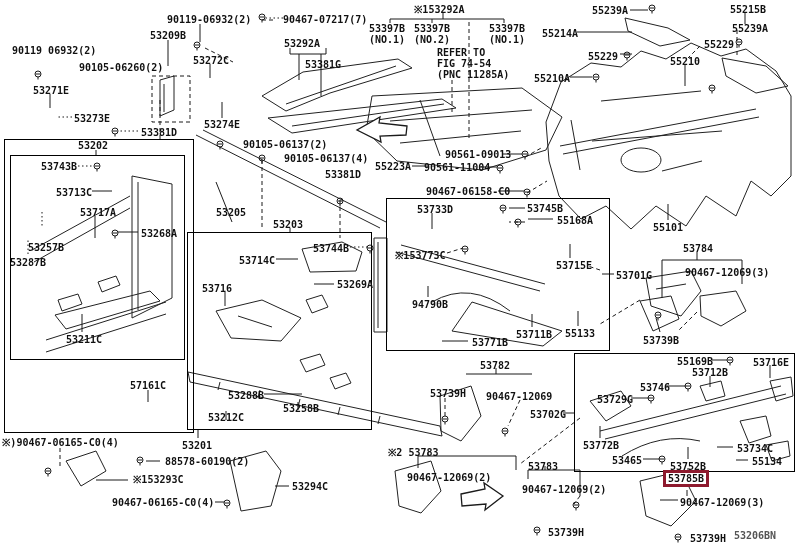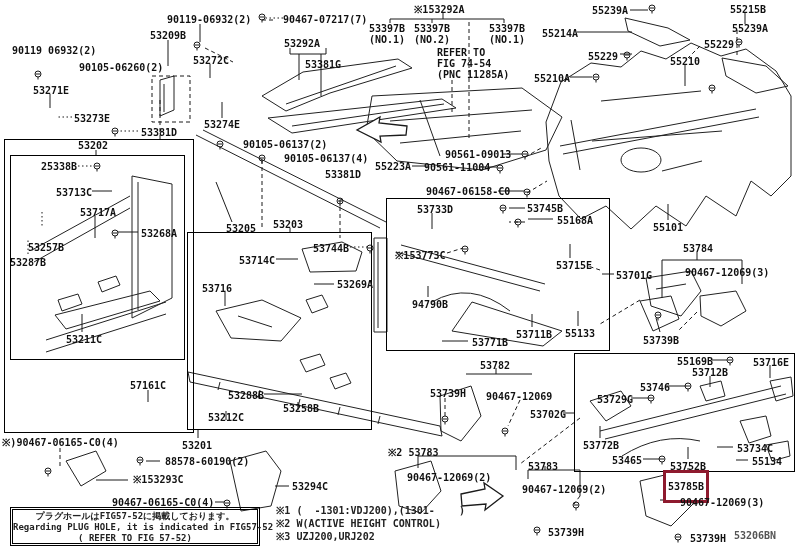--- a/index.html
+++ b/index.html
@@ -24,21 +24,21 @@
   .fig-code {
     position:absolute; left:734px; top:530px;
     font:bold 10px "DejaVu Sans Mono", monospace; color:#555;
   }
   .part-label {
     position:absolute;
     font:bold 10px "DejaVu Sans Mono", monospace;
     line-height:11px; color:#111; white-space:pre; cursor:default;
   }
   .part-label.highlighted {
-    border:3px solid #14532d; background:#ffffff; padding:8px 2px;
+    border:3px solid #14532d; background:#ffffff; padding:0 2px;
   }
 </style>
 </head>
 <body>
 
 <div id="stage">
 
   <svg id="lineart" width="796" height="549" viewBox="0 0 796 549">
     <defs>
       <g id="bolt" stroke="#1b1b1b" fill="none" stroke-width="1">
@@ -139,29 +139,29 @@
 (PNC 11285A)</div>
       <div class="part-label" style="left: 592px; top: 5px;">55239A</div>
       <div class="part-label" style="left: 730px; top: 4px;">55215B</div>
       <div class="part-label" style="left: 542px; top: 28px;">55214A</div>
       <div class="part-label" style="left: 732px; top: 23px;">55239A</div>
       <div class="part-label" style="left: 704px; top: 39px;">55229</div>
       <div class="part-label" style="left: 588px; top: 51px;">55229</div>
       <div class="part-label" style="left: 670px; top: 56px;">55210</div>
       <div class="part-label" style="left: 534px; top: 73px;">55210A</div>
       <div class="part-label" style="left: 78px; top: 140px;">53202</div>
-      <div class="part-label" style="left: 41px; top: 161px;">25338B</div>
+      <div class="part-label" style="left: 41px; top: 161px;">53743B</div>
       <div class="part-label" style="left: 56px; top: 187px;">53713C</div>
       <div class="part-label" style="left: 28px; top: 202px; margin-top: 40px;">53257B</div>
       <div class="part-label" style="left: 80px; top: 207px;">53717A</div>
       <div class="part-label" style="left: 141px; top: 228px;">53268A</div>
       <div class="part-label" style="left: 10px; top: 257px;">53287B</div>
       <div class="part-label" style="left: 66px; top: 334px;">53211C</div>
       <div class="part-label" style="left: 130px; top: 380px;">57161C</div>
-      <div class="part-label" style="left: 216px; top: 223px; margin-left: 10px;">53205</div>
+      <div class="part-label" style="left: 216px; top: 207px;">53205</div>
       <div class="part-label" style="left: 273px; top: 219px;">53203</div>
       <div class="part-label" style="left: 243px; top: 139px;">90105-06137(2)</div>
       <div class="part-label" style="left: 284px; top: 153px;">90105-06137(4)</div>
       <div class="part-label" style="left: 325px; top: 169px;">53381D</div>
       <div class="part-label" style="left: 313px; top: 243px;">53744B</div>
       <div class="part-label" style="left: 239px; top: 255px;">53714C</div>
       <div class="part-label" style="left: 202px; top: 283px;">53716</div>
       <div class="part-label" style="left: 337px; top: 279px;">53269A</div>
       <div class="part-label" style="left: 228px; top: 390px;">53288B</div>
       <div class="part-label" style="left: 283px; top: 403px;">53258B</div>
@@ -207,21 +207,15 @@
       <div class="part-label" style="left: 388px; top: 447px;">※2 53783</div>
       <div class="part-label" style="left: 407px; top: 472px;">90467-12069(2)</div>
       <div class="part-label" style="left: 292px; top: 481px;">53294C</div>
       <div class="part-label" style="left: 2px; top: 437px;">※)90467-06165-C0(4)</div>
       <div class="part-label" style="left: 182px; top: 440px;">53201</div>
       <div class="part-label" style="left: 165px; top: 456px;">88578-60190(2)</div>
       <div class="part-label" style="left: 133px; top: 474px;">※153293C</div>
       <div class="part-label" style="left: 112px; top: 497px;">90467-06165-C0(4)</div>
     </div>
 
-  <div class="note-box">プラグホールはFIG57-52に掲載しております。
-Regarding PLUG HOLE, it is indicated in FIG57-52
-( REFER TO FIG 57-52)</div>
-  <div class="legend">※1 (  -1301:VDJ200),(1301-    )
-※2 W(ACTIVE HEIGHT CONTROL)
-※3 UZJ200,URJ202</div>
   <div class="fig-code">53206BN</div>
 
 </div>
 
 </body></html>

